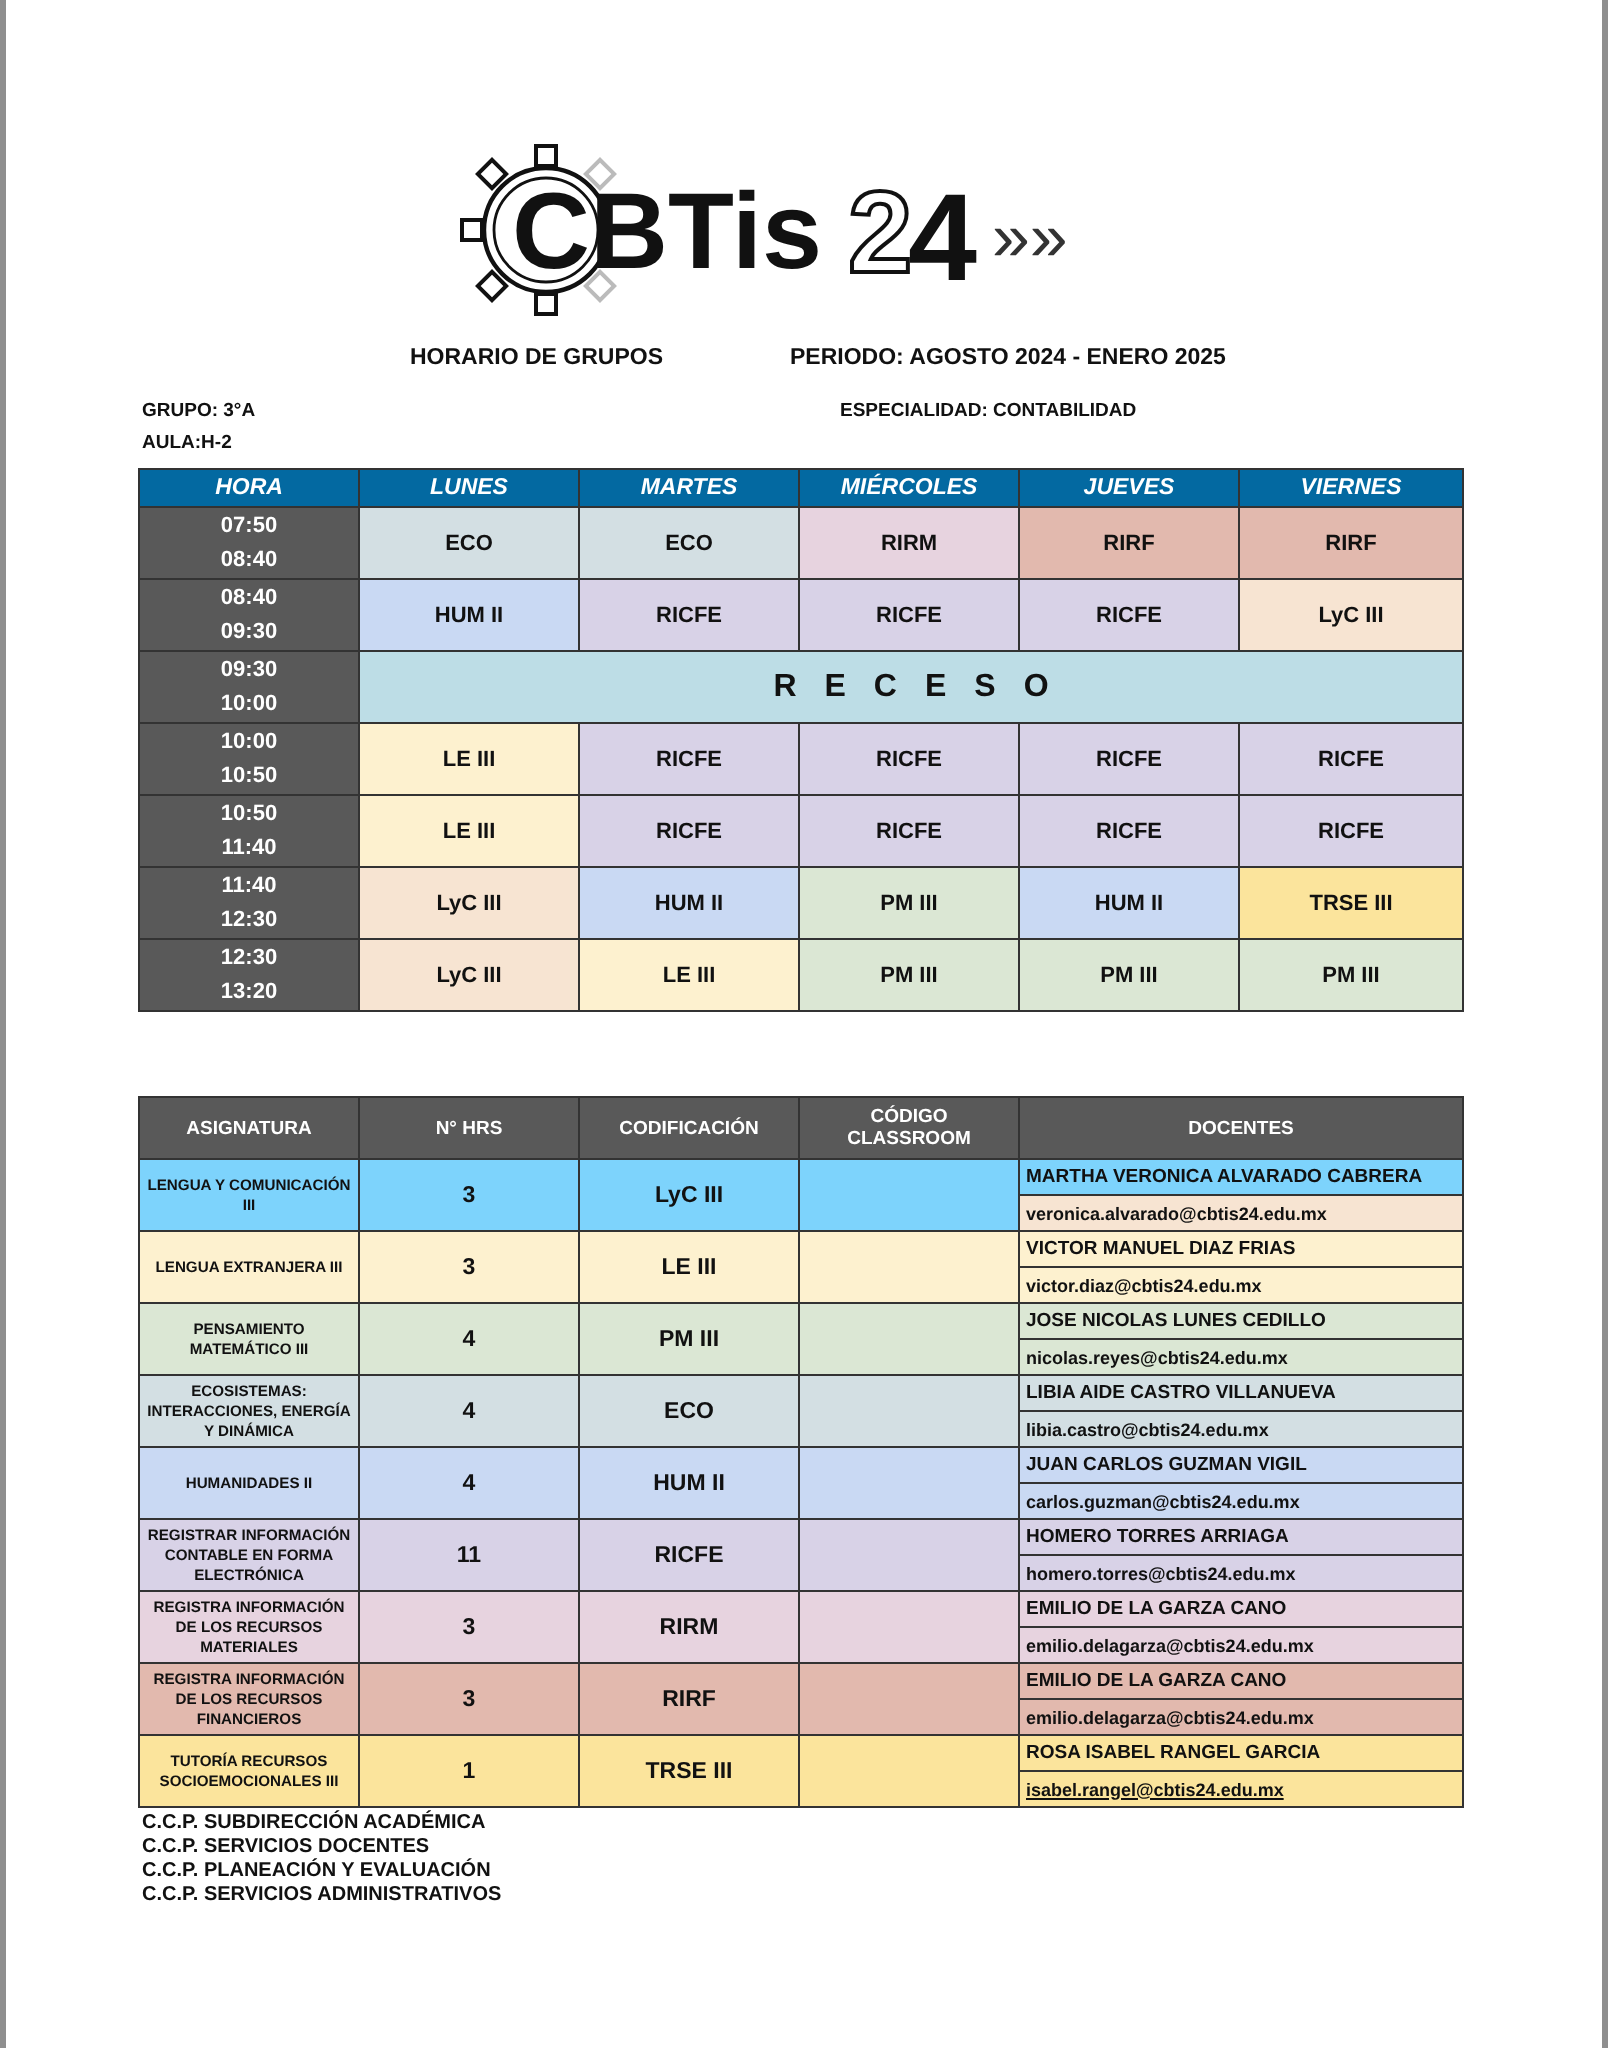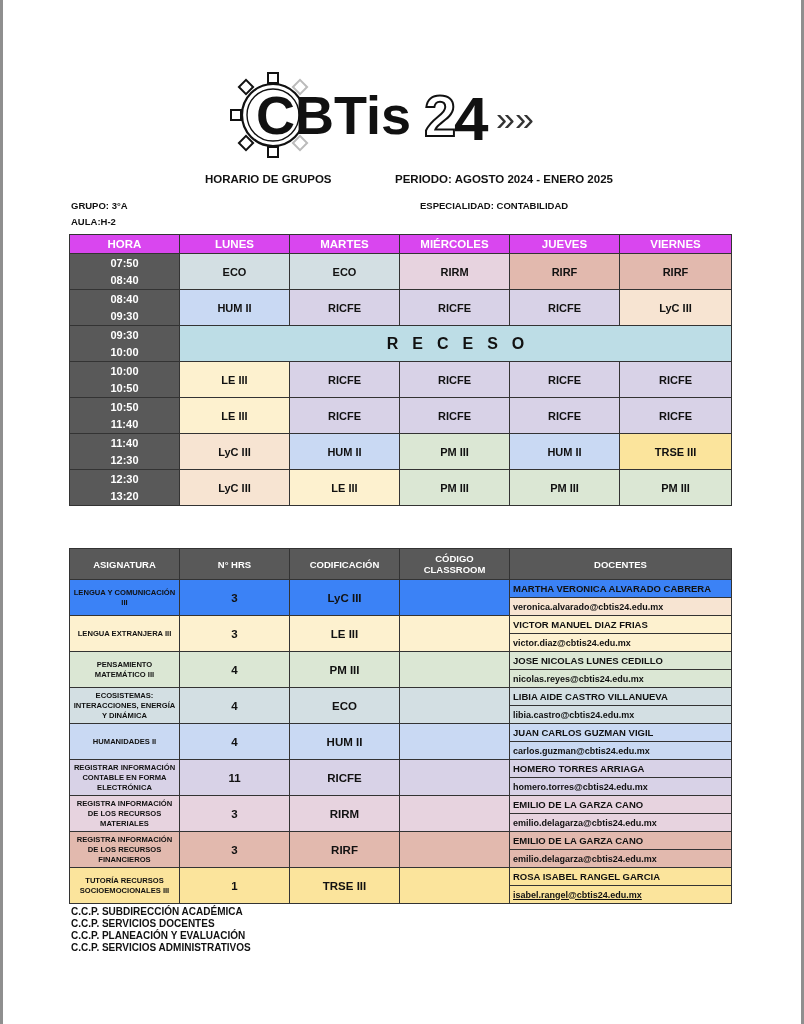--- a/index.html
+++ b/index.html
@@ -16,21 +16,21 @@
   .logo svg { display: block; }
 
   .hdr-title { position: absolute; top: 173px; font-weight: bold; font-size: 11.5px; }
   .hdr-small { position: absolute; font-weight: bold; font-size: 9.5px; }
 
   table { border-collapse: collapse; table-layout: fixed; position: absolute; left: 69px; }
   td, th { border: 1px solid #333; text-align: center; vertical-align: middle; padding: 0; font-weight: bold; }
 
   
   #schedule { top: 234px; width: 662px; }
-  #schedule th { background: #d946ef; color: #fff; font-size: 11.5px; height: 18px; }
+  #schedule th { background: #0369a1; color: #fff; font-size: 11.5px; height: 18px; font-style: italic; }
   #schedule td.hora { background: #595959; color: #fff; font-size: 11px; height: 35px; line-height: 17px; }
   #schedule td.cls { font-size: 11px; }
   #schedule td.receso { background: #bddde6; font-size: 16px; letter-spacing: 14px; padding-left: 14px; }
 
   
   #subjects { top: 548px; width: 662px; }
   #subjects th { background: #595959; color: #fff; font-size: 9.5px; height: 30px; line-height: 11px; }
   #subjects td { font-size: 11.5px; }
   #subjects td.asig { font-size: 7.6px; line-height: 10px; padding: 0 2px; }
   #subjects td.doc { text-align: left; font-size: 9.5px; padding-left: 3px; height: 17px; }
@@ -180,21 +180,21 @@
   <thead>
     <tr>
       <th>ASIGNATURA</th>
       <th>N° HRS</th>
       <th>CODIFICACIÓN</th>
       <th style="padding:0 14px;">CÓDIGO CLASSROOM</th>
       <th>DOCENTES</th>
     </tr>
   </thead>
   <tbody id="subjects-body">
-      <tr style="background: #3b82f6;">
+      <tr style="background: #7dd3fc;">
         <td rowspan="2" class="asig">LENGUA Y COMUNICACIÓN III</td>
         <td rowspan="2">3</td>
         <td rowspan="2">LyC III</td>
         <td rowspan="2"></td>
         <td class="doc">MARTHA VERONICA ALVARADO CABRERA</td>
       </tr>
       <tr style="background: rgb(247, 228, 210);">
         <td class="doc mail"><span>veronica.alvarado@cbtis24.edu.mx</span></td>
       </tr>
       <tr style="background: rgb(253, 241, 207);">

